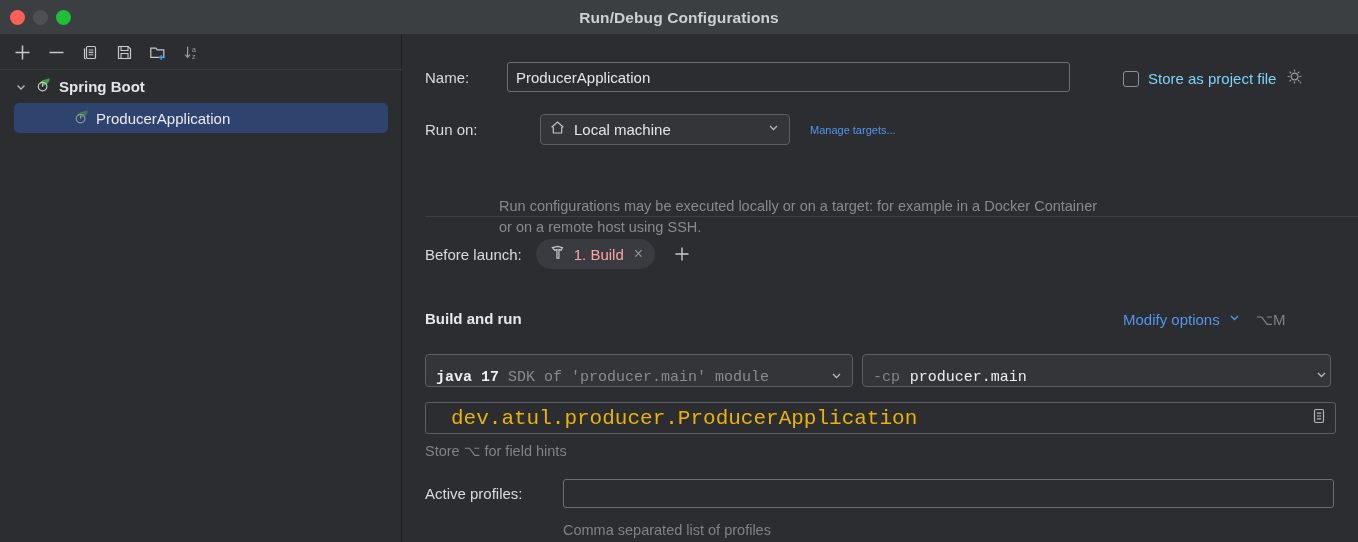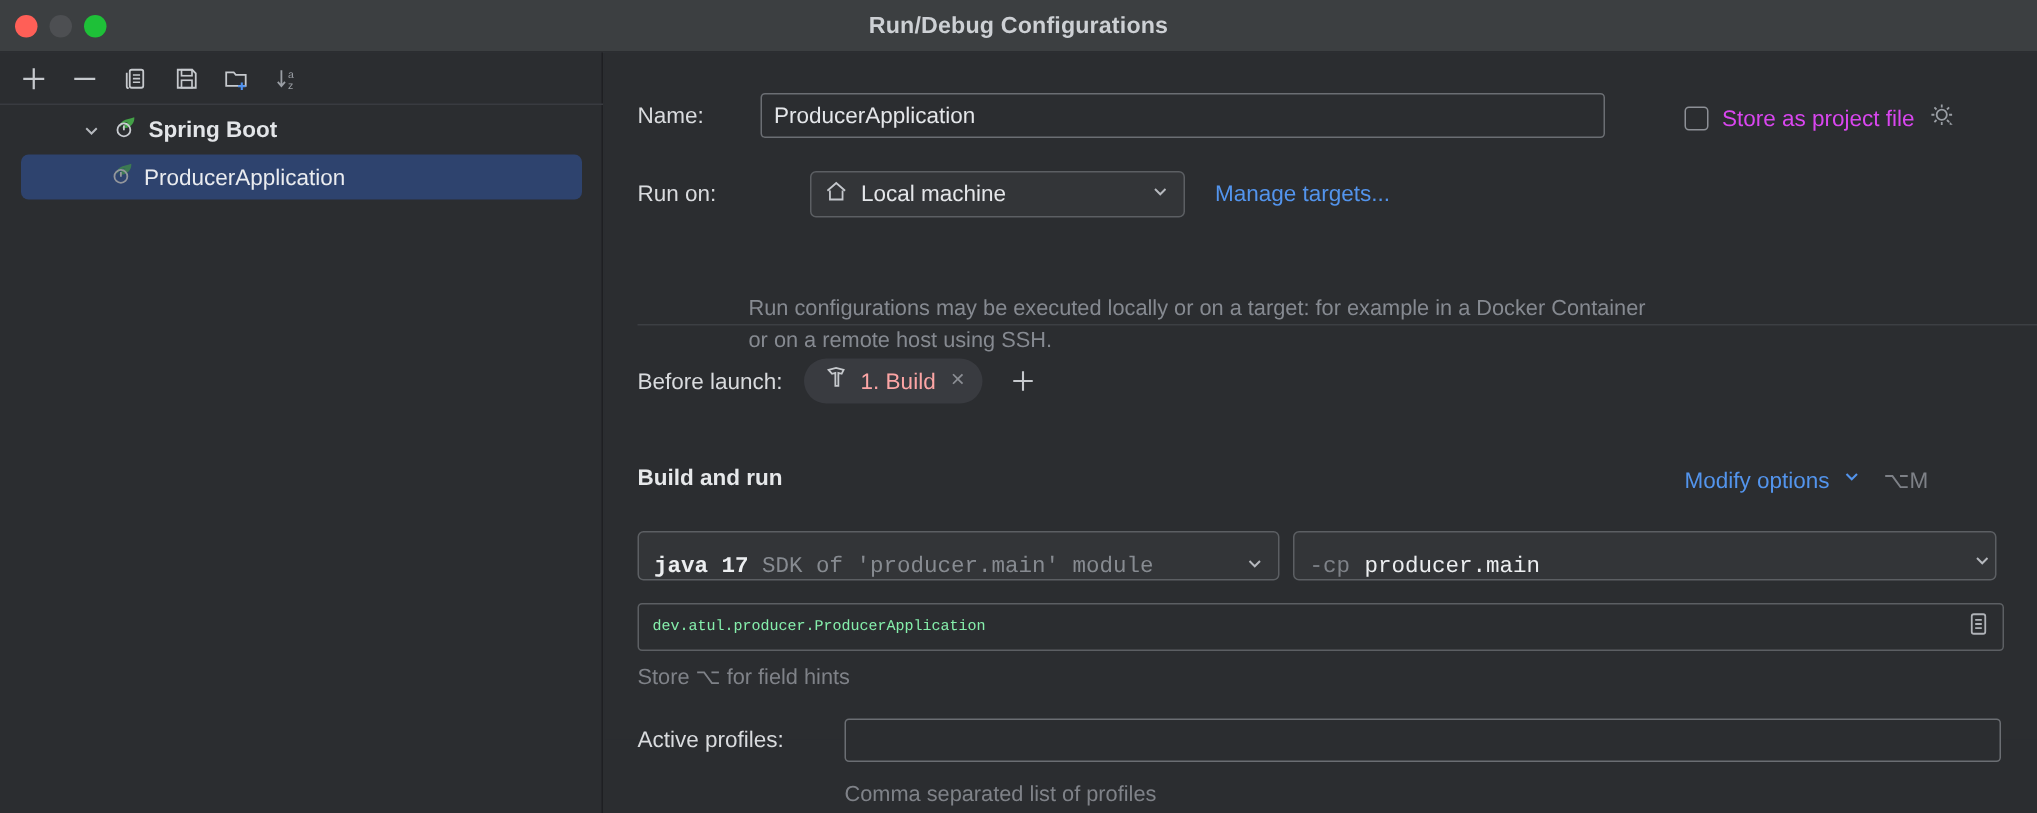--- a/index.html
+++ b/index.html
@@ -48,21 +48,21 @@
   .tbtn {
     width: 32px; height: 30px;
     display: flex; align-items: center; justify-content: center;
     border-radius: 4px; cursor: default;
   }
   .tbtn svg { display: block; }
 
   .tree { position: absolute; left: 0; top: 36px; width: 402px; }
   .tree-group {
     height: 31px; display: flex; align-items: center;
-    padding-left: 14px; gap: 6px; margin-left: 40px;
+    padding-left: 14px; gap: 6px;
   }
   .chev { width: 14px; height: 14px; display: inline-block; }
   .tree-group-label {
     font-size: 15px; font-weight: bold; color: #e3e5e8;
   }
   .tree-item {
     height: 30px; margin: 1px 14px 0 14px;
     display: flex; align-items: center; gap: 5px;
     padding-left: 58px; border-radius: 5px;
     background: #2e436e;
@@ -85,33 +85,33 @@
     background: #2b2d30; border: 1px solid #6b6e73; border-radius: 3px;
     color: #e4e6e9; font-size: 15px; font-family: "Liberation Sans", sans-serif;
     padding: 0 8px; outline: none;
   }
 
   .store-row { position: absolute; left: 720px; top: 32px; display: flex; align-items: center; gap: 9px; }
   .cbox {
     width: 16px; height: 16px; border: 1px solid #8d9096;
     border-radius: 3px; background: #2b2d30;
   }
-  .store-lbl { font-size: 15px; color: #d946ef; }
+  .store-lbl { font-size: 15px; color: #7dd3fc; }
 
   .runon-row { left: 22px; top: 79px; }
   .runon-lbl { width: 82px; }
   .combo {
     height: 31px; background: #333538;
     border: 1px solid #5c5f63; border-radius: 4px;
     display: flex; align-items: center; padding: 0 8px; gap: 7px; margin-left: 33px;
   }
   .combo-main { width: 250px; justify-content: space-between; }
   .combo-left { display: flex; align-items: center; gap: 8px; }
   .combo-txt { font-size: 15px; color: #e4e6e9; }
-  .link { color: #5394ec; font-size: 15px; }
+  .link { color: #5394ec; font-size: 11px; }
   .manage { margin-left: 20px; }
 
   .hint {
     position: absolute; left: 96px; top: 161px; width: 600px;
     font-size: 14.5px; line-height: 21px; color: #868a91;
   }
 
   .sep {
     position: absolute; left: 22px; top: 181px; width: 933px; height: 1px;
     background: #3c3f43;
@@ -162,21 +162,21 @@
   .cp-dim { color: #7e8288; font-size: 15px; }
   .cp-main { color: #eceef0; font-size: 15px; }
 
   .mainclass-row {
     position: absolute; left: 22px; top: 367px;
     width: 911px; height: 32px;
     background: #2b2d30; border: 1px solid #5c5f63; border-radius: 3px;
     display: flex; align-items: center; justify-content: space-between;
     padding: 0 6px 0 9px;
   }
-  .mainclass-txt { font-size: 10px; color: #86efac; }
+  .mainclass-txt { font-size: 21px; color: #eab308; margin-left: 16px; }
 
   .press-hint {
     position: absolute; left: 22px; top: 408px;
     font-size: 14.5px; color: #7f8288;
   }
 
   .profiles-row { left: 22px; top: 444px; }
   .profiles-lbl { width: 138px; }
   .profiles-input {
     width: 771px; height: 29px;

